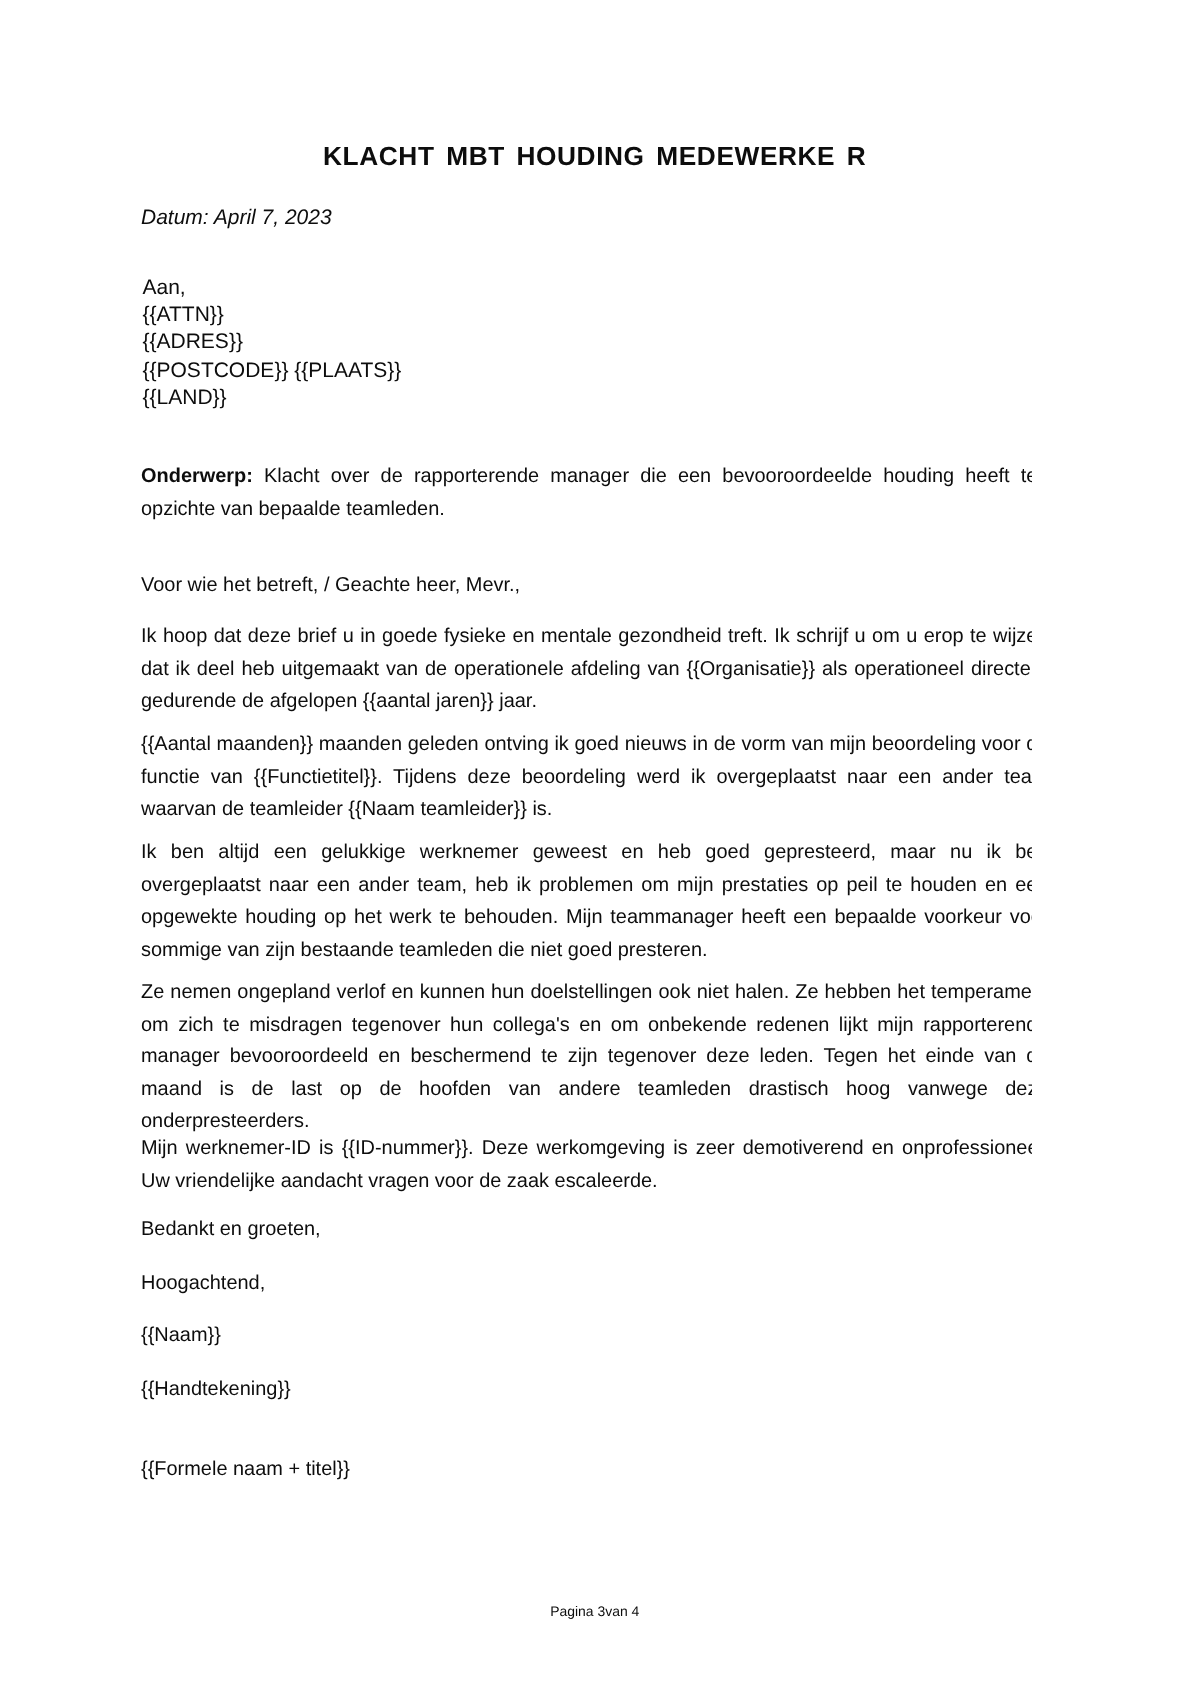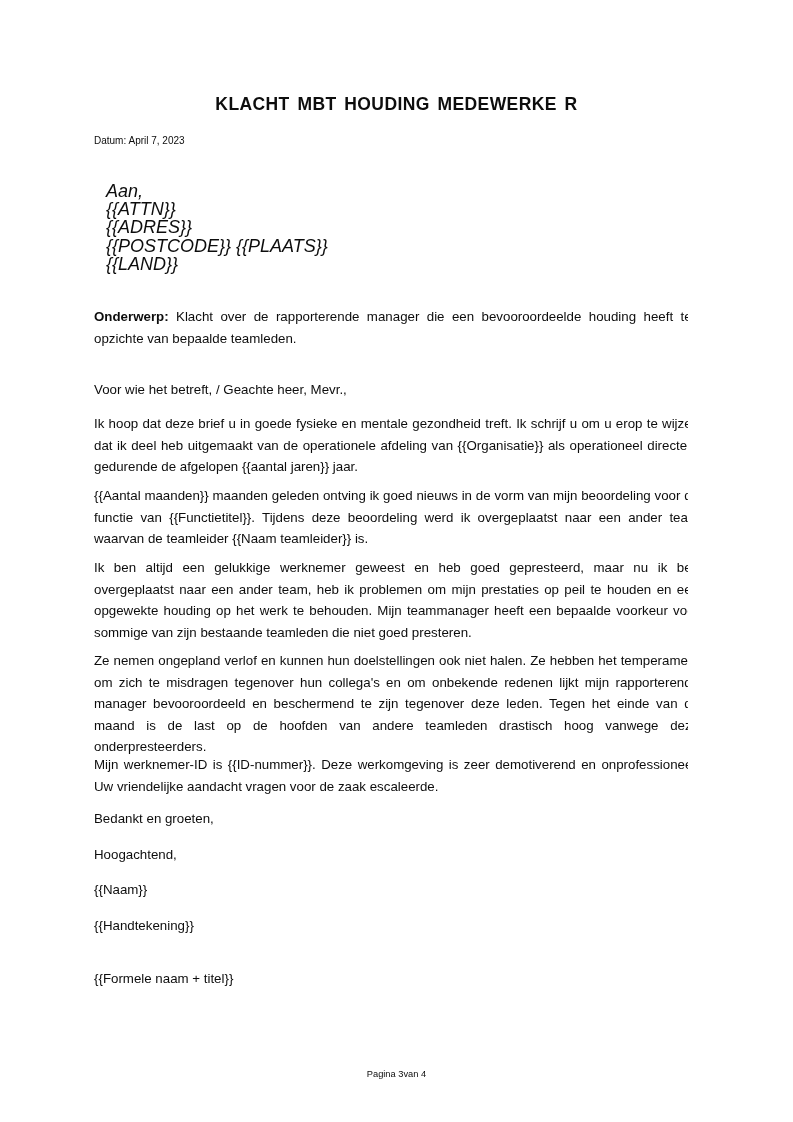--- a/index.html
+++ b/index.html
@@ -37,32 +37,32 @@
     font-weight: bold;
     letter-spacing: 0.4px;
     word-spacing: 2.5px;
     line-height: 1.2;
   }
 
   .date-line {
     position: absolute;
     left: 0;
     top: 134px;
-    font-size: 10px;
+    font-size: 14px;
     line-height: 1.45;
     white-space: nowrap;
+    font-style: italic;
   }
 
   .address-block {
     position: absolute;
-    left: 12px;
+    left: 1px;
     top: 182px;
-    font-size: 18px;
+    font-size: 14px;
     line-height: 18.2px;
-    font-style: italic;
   }
   .address-block div {
     white-space: nowrap;
   }
 
   .subject-para {
     position: absolute;
     left: 0;
     top: 306px;
     width: 605px;

